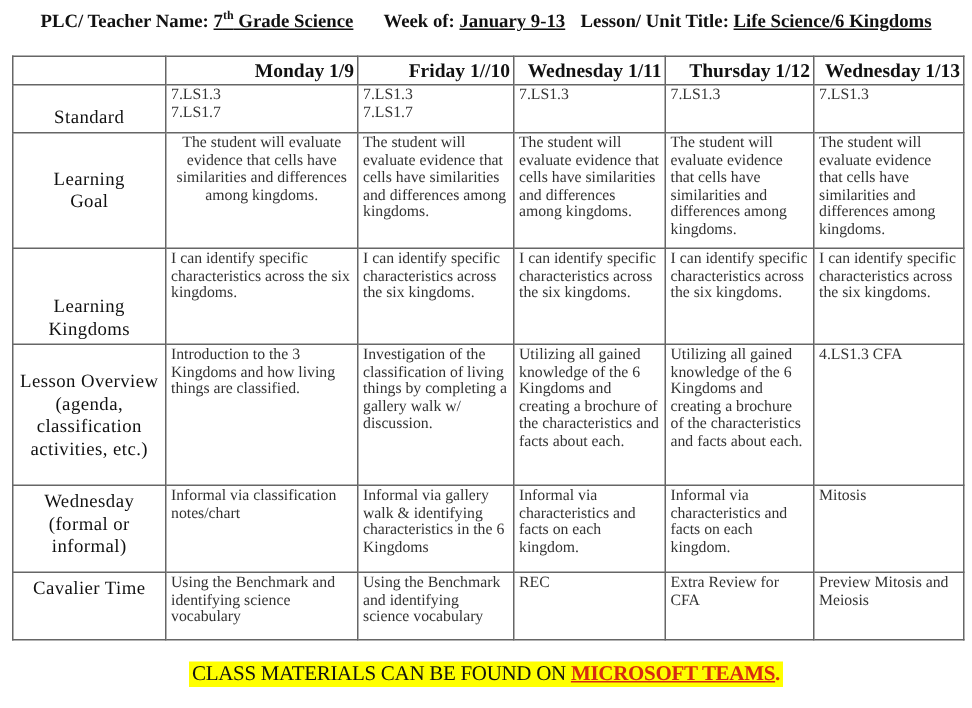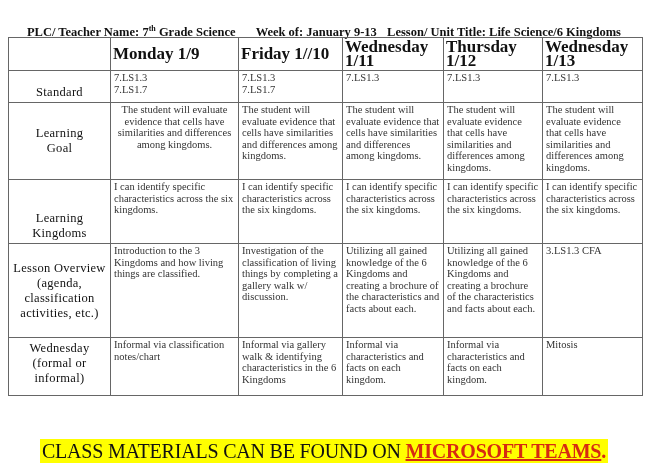--- a/index.html
+++ b/index.html
@@ -2,54 +2,54 @@
 <html><head>
 <meta charset="utf-8">
 <style>
   html, body { margin: 0; padding: 0; background: #ffffff; }
   body {
     width: 648px; height: 472px; overflow: hidden; position: relative;
     font-family: "Liberation Serif", "DejaVu Serif", serif; color: #111;
   }
   .title-line {
     position: absolute; left: 0; top: 6px; width: 648px; text-align: center;
-    font-weight: bold; font-size: 12.5px; white-space: nowrap; margin-top: 18px;
+    font-weight: bold; font-size: 12.5px; white-space: nowrap;
   }
   .title-line .val { text-decoration: underline; }
   .title-line sup { font-size: 8px; }
   .gap { display: inline-block; width: 14px; }
   .gap2 { display: inline-block; width: 4px; }
 
   table.plan {
     position: absolute; left: 8px; top: 37px; width: 634px;
     border-collapse: collapse; table-layout: fixed;
     font-size: 10.5px; line-height: 11.6px;
   }
   table.plan td, table.plan th {
     border: 1.5px solid #666; vertical-align: top; padding: 1px 3px;
     color: #333;
   }
   table.plan th {
-    font-weight: bold; font-size: 17px; color: #111; text-align: left;
+    font-weight: bold; font-size: 13px; color: #111; text-align: right;
     vertical-align: middle; padding: 2px 2px; line-height: 14px;
   }
   table.plan td.rowlabel {
     font-weight: normal; font-size: 12.5px; color: #111; text-align: center;
     line-height: 15px; letter-spacing: 0.3px;
   }
   .lab-bottom { vertical-align: bottom !important; padding-bottom: 2px !important; }
   .lab-middle { vertical-align: middle !important; }
   .center { text-align: center; }
   .line { display: block; }
 
   .footer {
     position: absolute; left: 0; top: 440px; width: 648px; text-align: center;
   }
   .footer .hl {
-    background: #ffff00; font-size: 20px; color: #111;
+    background: #ffff00; font-size: 14px; color: #111;
     padding: 1px 2px; letter-spacing: -0.2px;
   }
   .footer .teams {
     color: #d62a12; font-weight: bold; text-decoration: underline;
   }
 </style>
 </head>
 <body>
 
 <div class="title-line">
@@ -135,34 +135,44 @@
       <td class="rowlabel lab-middle">
         <span class="line">Lesson Overview</span>
         <span class="line">(agenda,</span>
         <span class="line">classification</span>
         <span class="line">activities, etc.)</span>
       </td>
       <td>Introduction to the 3 Kingdoms and how living things are classified.</td>
       <td>Investigation of the classification of living things by completing a gallery walk w/ discussion.</td>
       <td>Utilizing all gained knowledge of the 6 Kingdoms and creating a brochure of the characteristics and facts about each.</td>
       <td>Utilizing all gained knowledge of the 6 Kingdoms and creating a brochure of the characteristics and facts about each.</td>
-      <td>3.LS1.3 CFA</td>
+      <td>4.LS1.3 CFA</td>
     </tr>
 
     <tr style="height:58px">
       <td class="rowlabel" style="padding-top:3px">
         <span class="line">Wednesday</span>
         <span class="line">(formal or</span>
         <span class="line">informal)</span>
       </td>
       <td>Informal via classification notes/chart</td>
       <td>Informal via gallery walk &amp; identifying characteristics in the 6 Kingdoms</td>
       <td>Informal via characteristics and facts on each kingdom.</td>
       <td>Informal via characteristics and facts on each kingdom.</td>
       <td>Mitosis</td>
     </tr>
 
+    <tr style="height:45px">
+      <td class="rowlabel" style="padding-top:3px">
+        <span class="line">Cavalier Time</span>
+      </td>
+      <td>Using the Benchmark and identifying science vocabulary</td>
+      <td>Using the Benchmark and identifying science vocabulary</td>
+      <td>REC</td>
+      <td>Extra Review for CFA</td>
+      <td>Preview Mitosis and Meiosis</td>
+    </tr>
   </tbody>
 </table>
 
 <div class="footer">
   <span class="hl"><span>CLASS MATERIALS CAN BE FOUND ON </span><span class="teams">MICROSOFT TEAMS</span><span class="teams" style="text-decoration:none">.</span></span>
 </div>
 
 </body></html>

